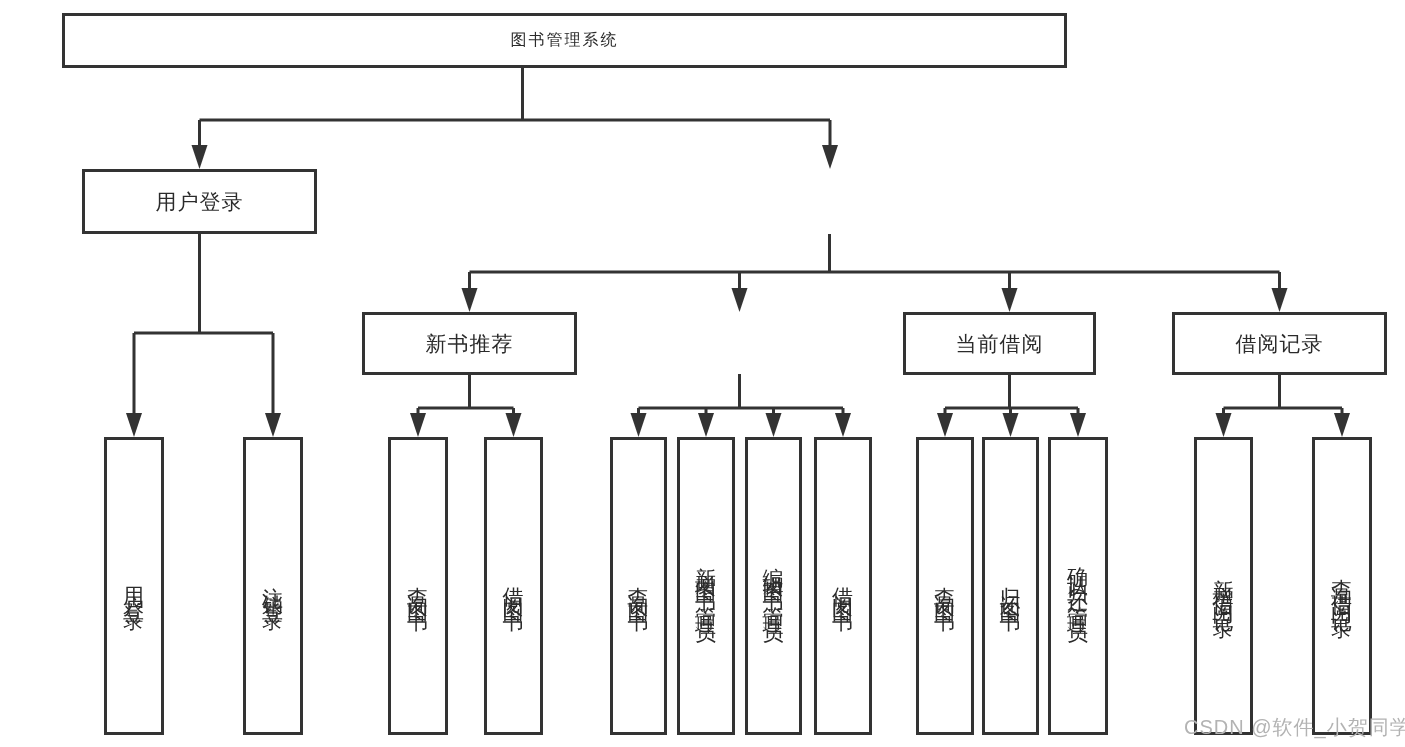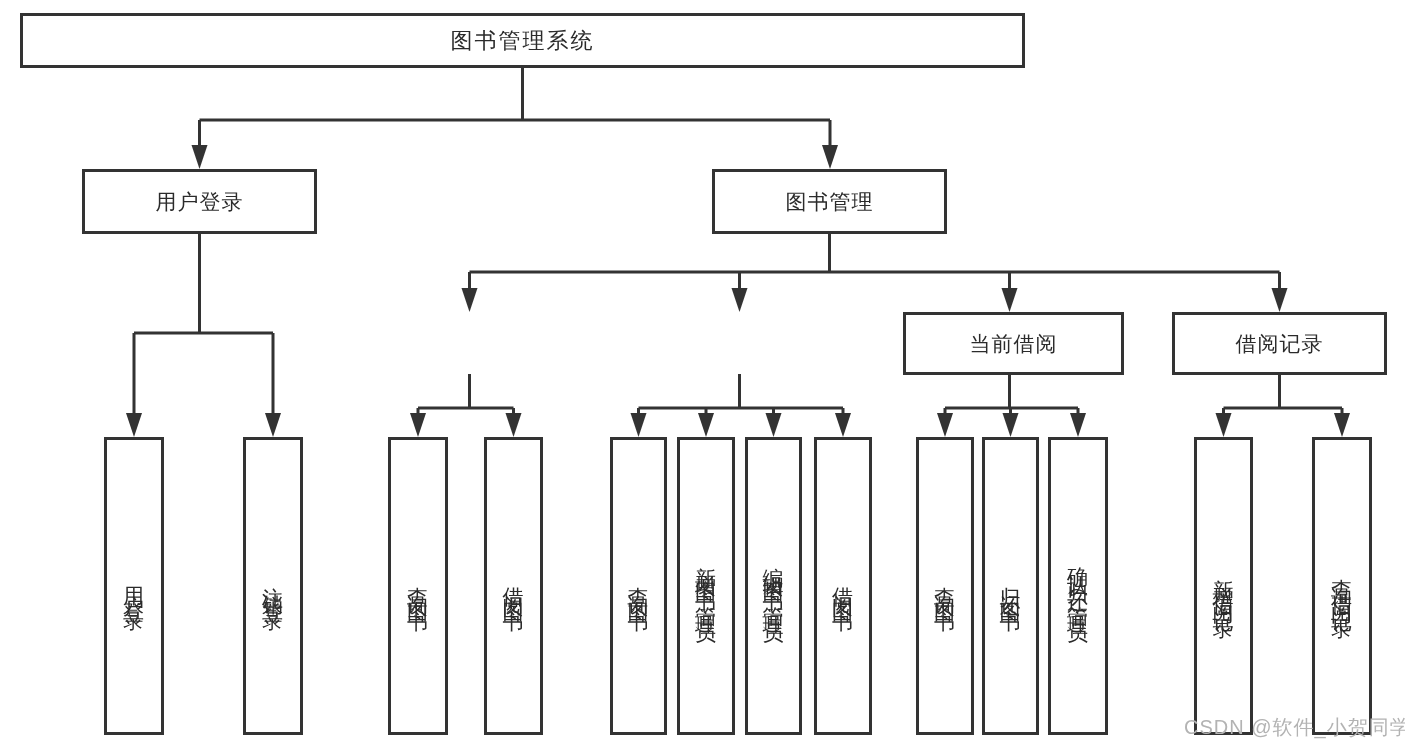--- a/index.html
+++ b/index.html
@@ -14,21 +14,21 @@
   .box{
     position:absolute;
     box-sizing:border-box;
     border:3px solid #333333;
     background:#ffffff;
     display:flex;align-items:center;justify-content:center;
     color:#2b2b2b;
     z-index:2;
   }
   .h-label{font-size:21px;letter-spacing:1px;}
-  .root-label{font-size:22px;letter-spacing:2px;}
+  .root-label{font-size:16px;letter-spacing:2px;margin-left:42px;}
   .v-label{
     writing-mode:vertical-rl;
     text-orientation:mixed;
     font-size:21px;
     letter-spacing:8px;
     line-height:1;
   }
   #watermark{
     position:absolute;
     left:1184px;top:714px;
@@ -73,23 +73,23 @@
       <polygon points="1002.5,413 1018.5,413 1010.5,437"></polygon>
       <polygon points="1070,413 1086,413 1078,437"></polygon>
       <polygon points="1215.5,413 1231.5,413 1223.5,437"></polygon>
       <polygon points="1334,413 1350,413 1342,437"></polygon>
     </g>
   </svg>
 
   <div class="box root-label" style="left:20px;top:13px;width:1005px;height:55px">图书管理系统</div>
 
   <div class="box h-label" style="left:82px;top:169px;width:235px;height:65px">用户登录</div>
-  <div class="box h-label" style="left:712px;top:169px;width:235px;height:65px">图书管理</div>
 
-  <div class="box h-label" style="left:903px;top:312px;width:221px;height:63px">当前借阅</div>
+  <div class="box h-label" style="left:362px;top:312px;width:215px;height:63px">新书推荐</div>
+  <div class="box h-label" style="left:903px;top:312px;width:193px;height:63px">当前借阅</div>
   <div class="box h-label" style="left:1172px;top:312px;width:215px;height:63px">借阅记录</div>
 
   <div class="box v-label" style="left:104px;top:437px;width:60px;height:298px">用户登录</div>
   <div class="box v-label" style="left:243px;top:437px;width:60px;height:298px">注销登录</div>
 
   <div class="box v-label" style="left:388px;top:437px;width:60px;height:298px">查询图书</div>
   <div class="box v-label" style="left:484px;top:437px;width:59px;height:298px">借阅图书</div>
 
   <div class="box v-label" style="left:610px;top:437px;width:57px;height:298px">查询图书</div>
   <div class="box v-label" style="left:677px;top:437px;width:58px;height:298px">新增图书（管理员）</div>

